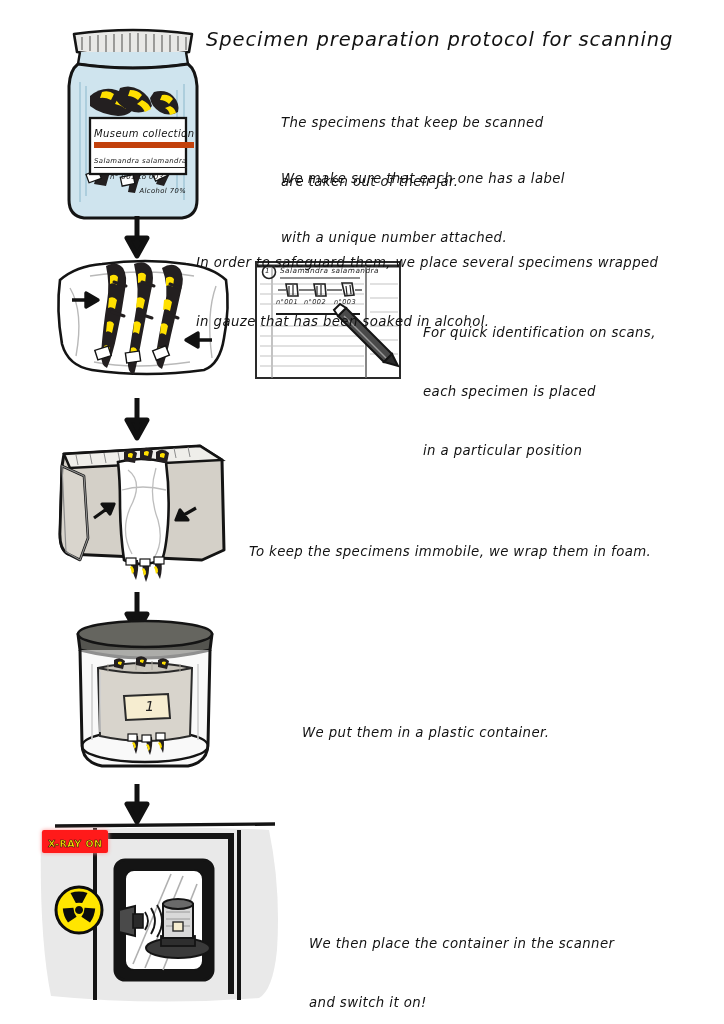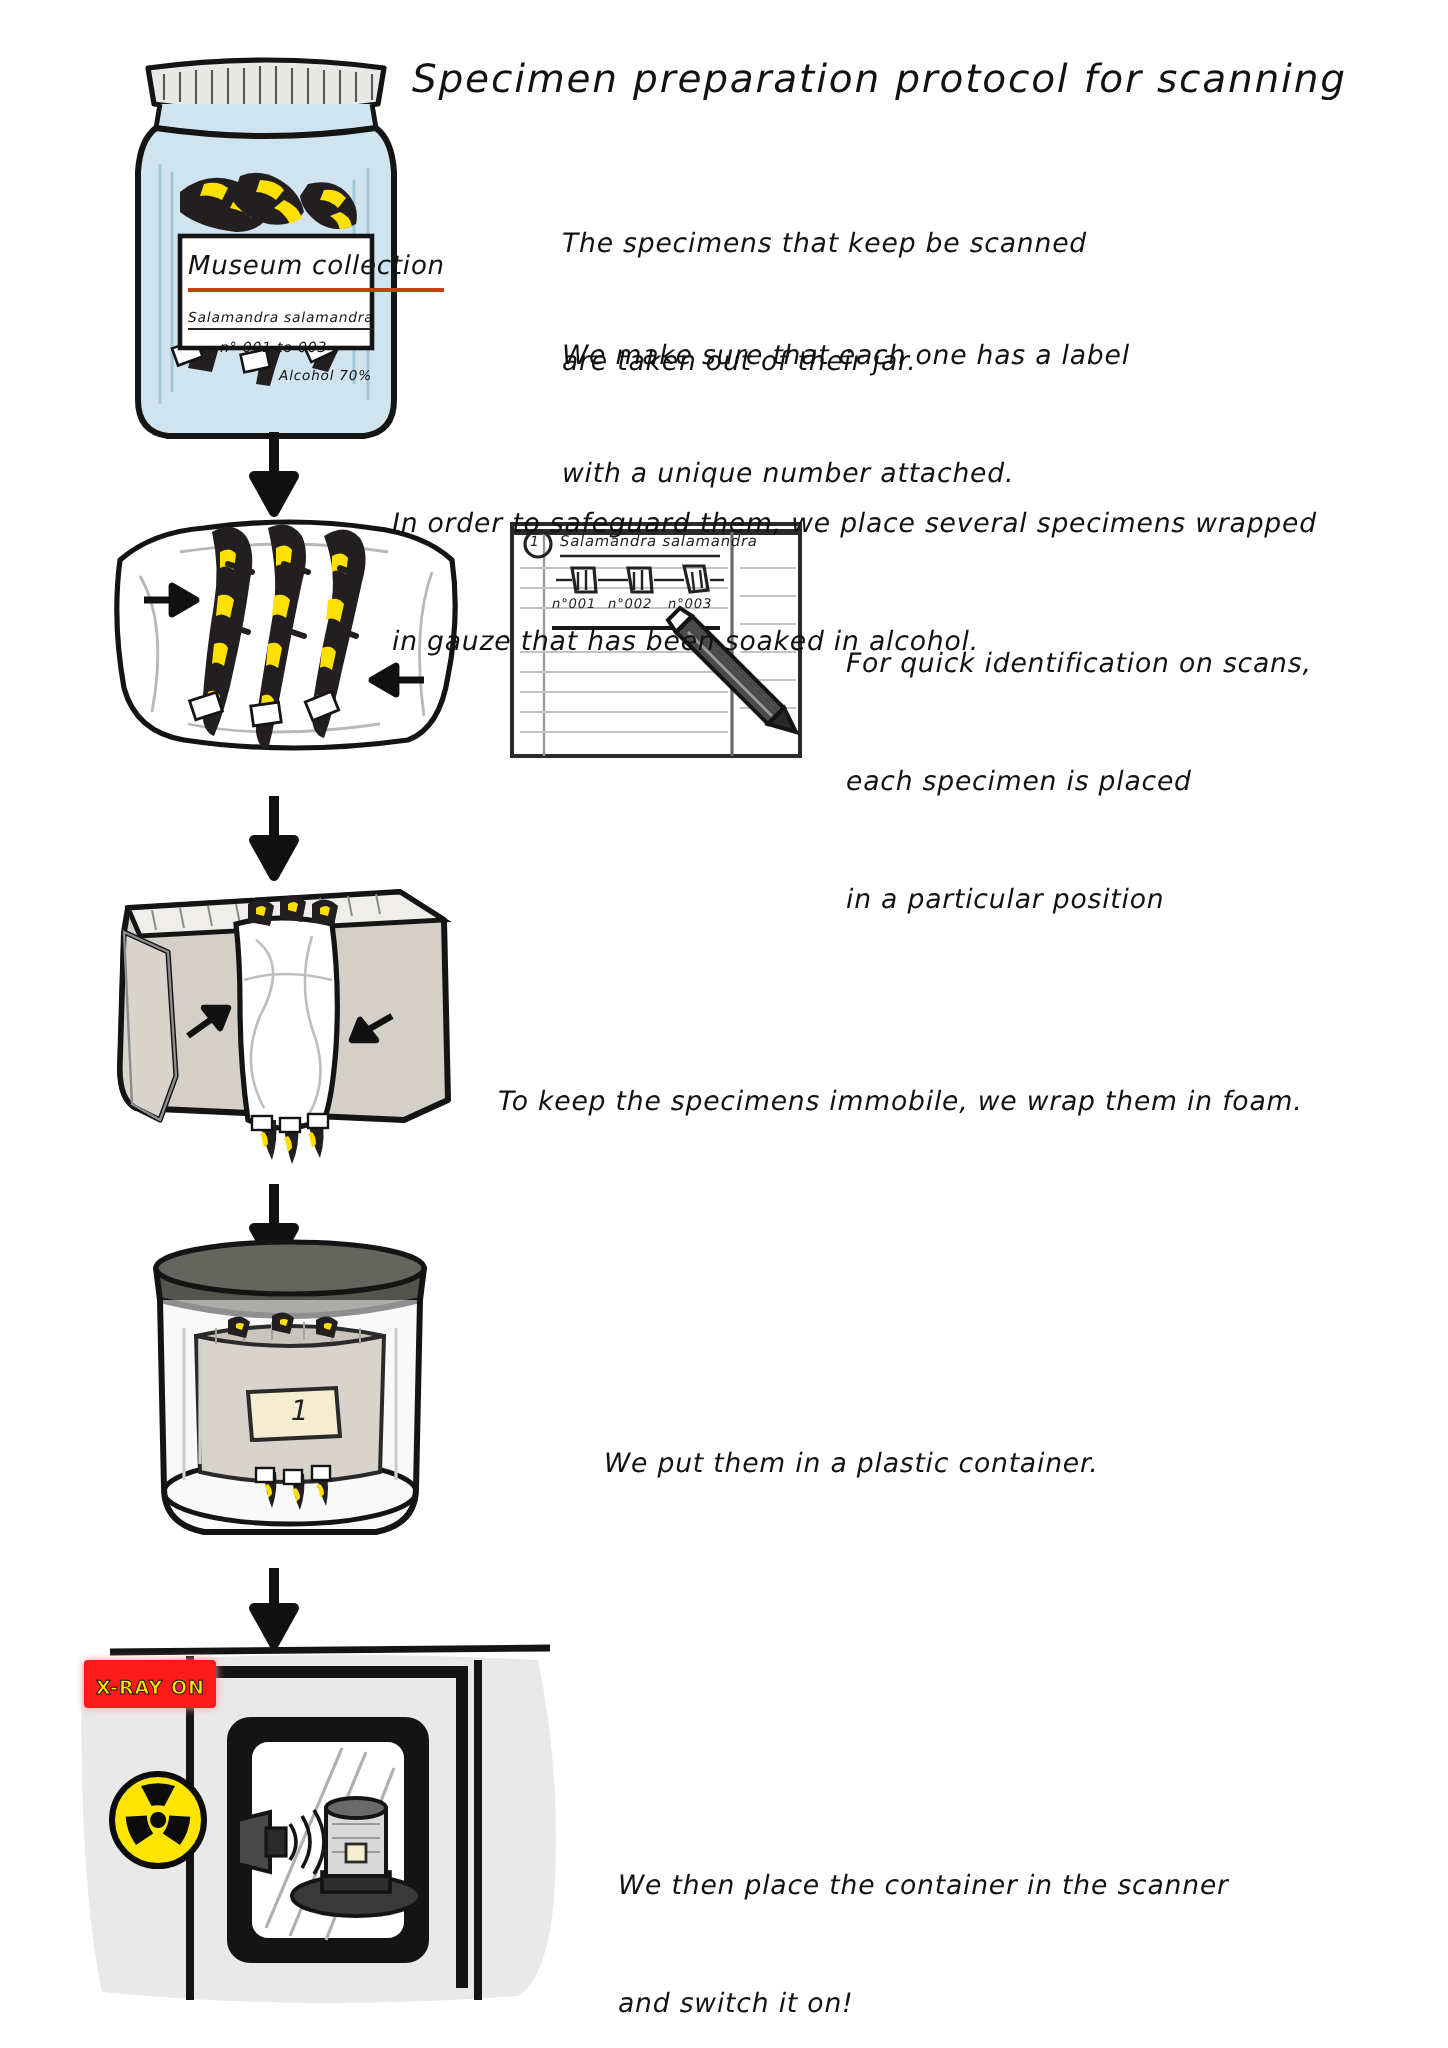--- a/index.html
+++ b/index.html
@@ -108,21 +108,21 @@
           <rect x="95" y="146" width="13" height="9" transform="rotate(-25 101 150)"></rect>
         </g>
       </g>
 
       <g>
         <rect x="32" y="94" width="96" height="56" fill="#ffffff" stroke="#141414" stroke-width="2.3"></rect>
       </g>
     </svg>
 
     <div style="position:absolute;left:36px;top:98px;width:92px;height:50px;">
-      <div class="hand" style="font-size:13px;border-bottom:2px solid #c2410c;display:inline-block;padding-bottom:.5px;">Museum collection</div>
+      <div class="hand" style="font-size:10px;border-bottom:6px solid #c2410c;display:inline-block;padding-bottom:.5px;">Museum collection</div>
       <div class="hand" style="font-size:6.9px;margin-top:5px;border-bottom:1px solid #222;display:inline-block;">Salamandra salamandra</div>
       <div class="hand" style="font-size:7px;margin-top:4px;margin-left:16px;">n° 001 to 003</div>
       <div class="hand" style="font-size:6.8px;margin-top:4px;text-align:right;">Alcohol 70%</div>
     </div>
   </div>
 
   <div class="arrow" style="left:124px;top:216px;">
     <svg width="26" height="44" viewBox="0 0 26 44">
       <path d="M13,0 L13,26 M13,40 L3,22 L23,22 Z" stroke="#111" stroke-width="5" fill="#111" stroke-linejoin="round"></path>
     </svg>

